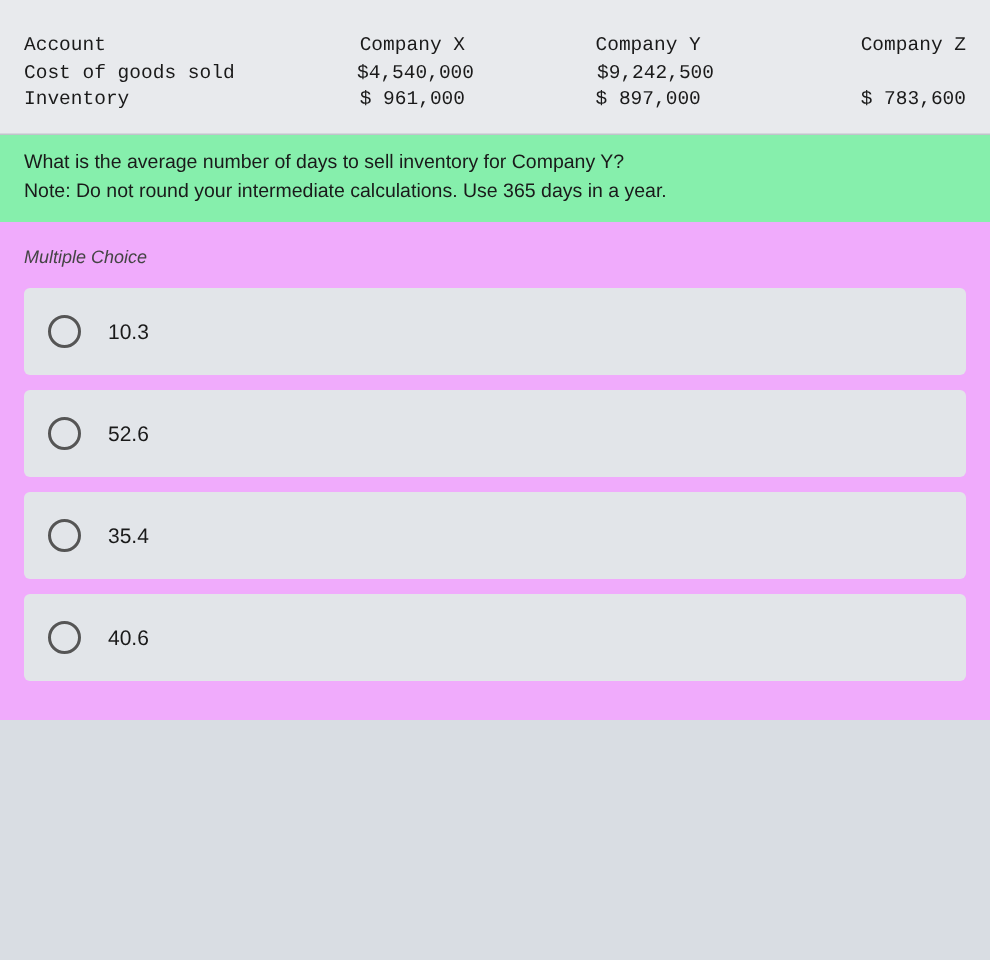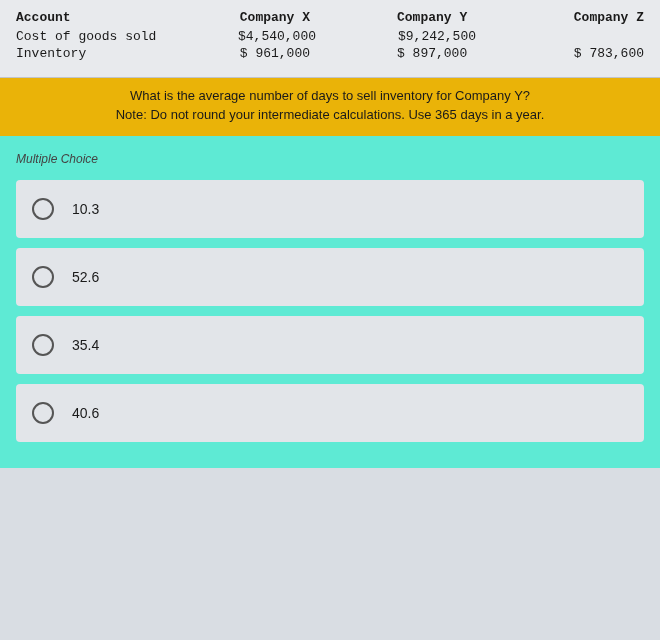--- a/index.html
+++ b/index.html
@@ -51,46 +51,46 @@
       text-align: right;
       padding-right: 20px;
     }
 
     .col-z {
       width: 160px;
       text-align: right;
     }
 
     .header-row {
-      font-weight: bold;
+      font-weight: normal;
       margin-bottom: 4px;
+      margin-top: 12px;
     }
 
     .question-section {
-      background-color: #eab308;
+      background-color: #86efac;
       padding: 10px 16px 14px 16px;
-      text-align: center;
     }
 
     .question-text {
       font-family: Arial, sans-serif;
       font-size: 13px;
       color: #1a1a1a;
       margin-bottom: 4px;
     }
 
     .note-text {
       font-family: Arial, sans-serif;
       font-size: 13px;
       font-weight: normal;
       color: #1a1a1a;
     }
 
     .answer-section {
-      background-color: #5eead4;
+      background-color: #f0abfc;
       padding: 16px 16px;
     }
 
     .multiple-choice-label {
       font-family: Arial, sans-serif;
       font-size: 12px;
       color: #444;
       margin-bottom: 14px;
       font-style: italic;
     }

